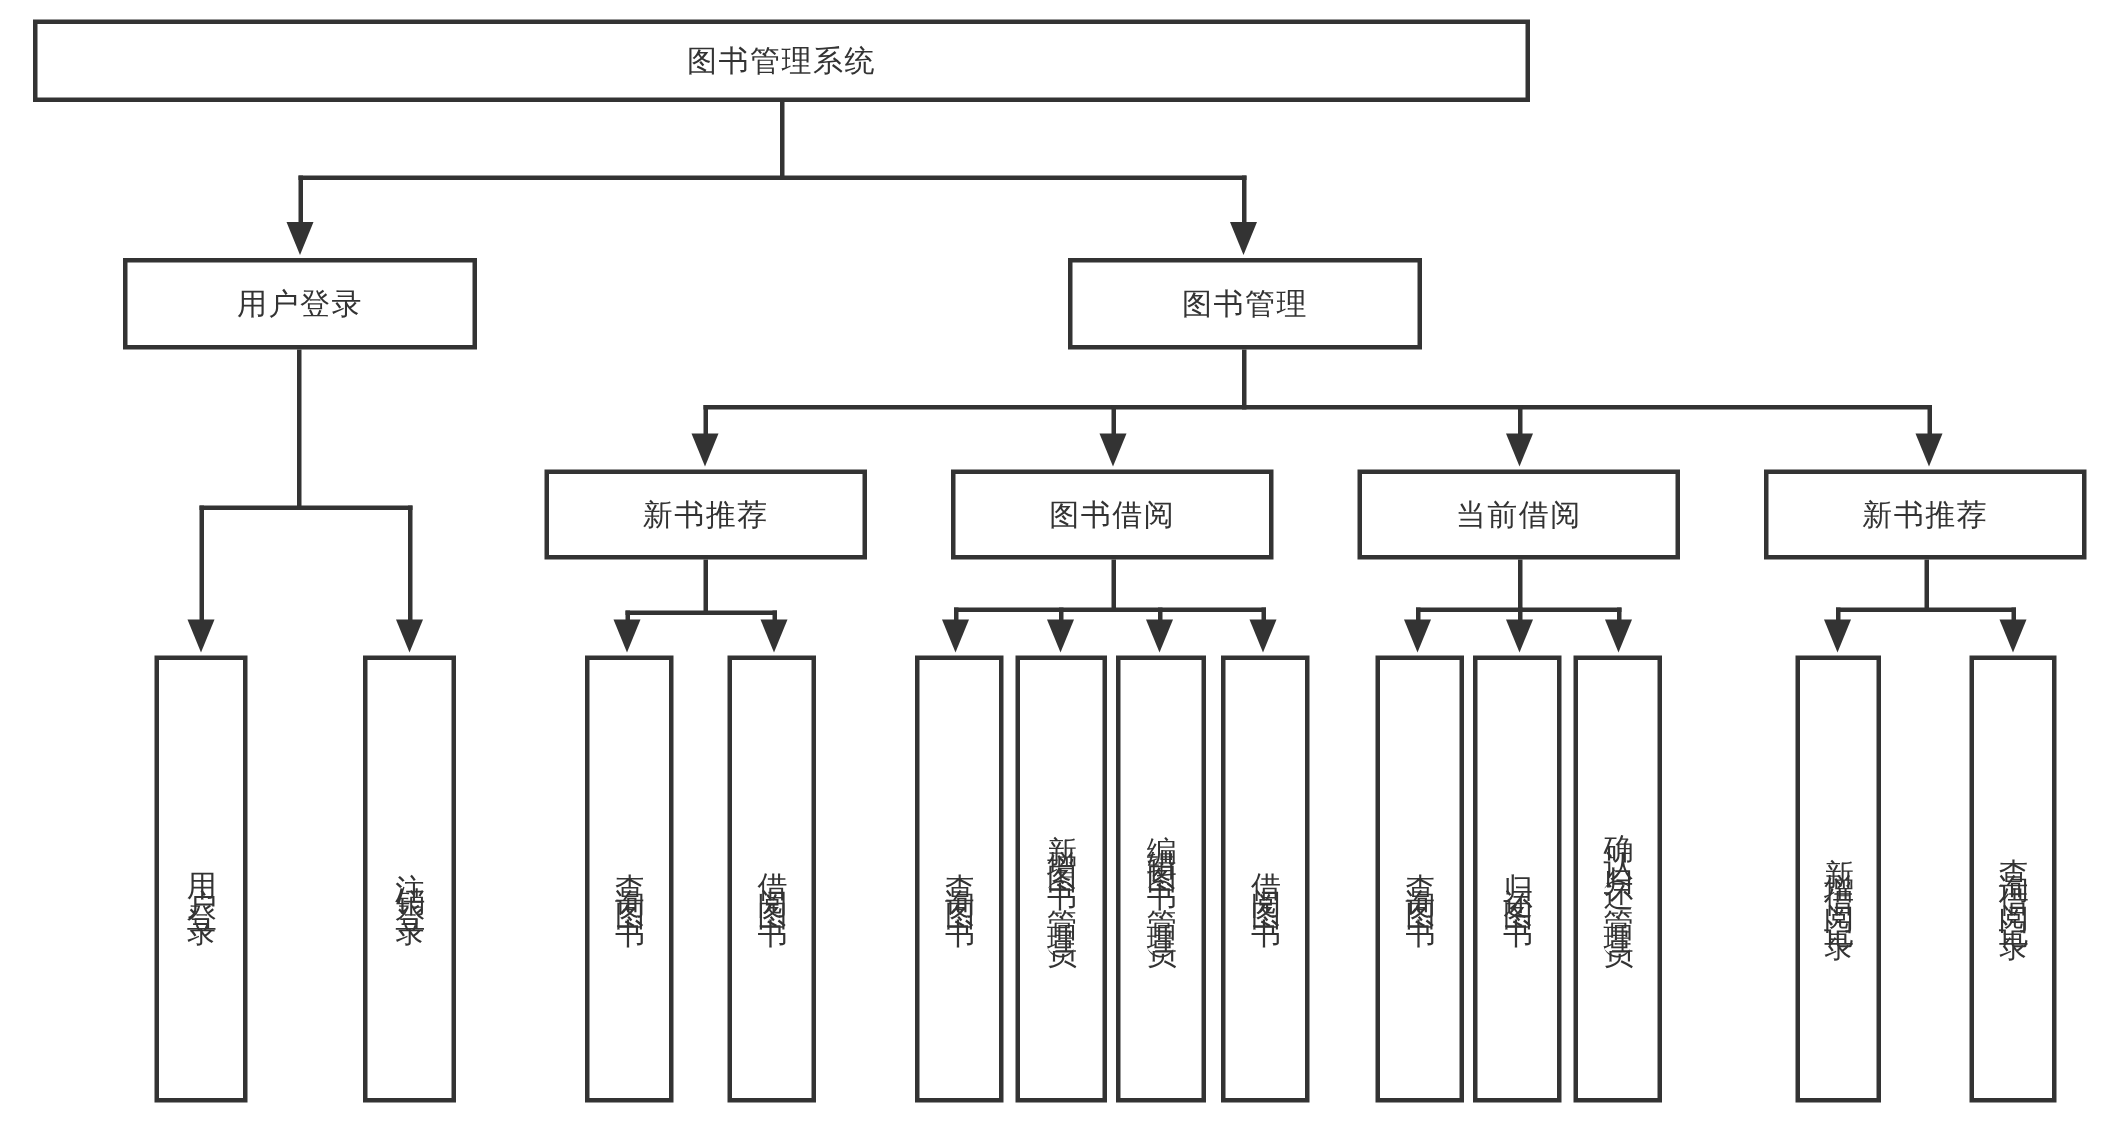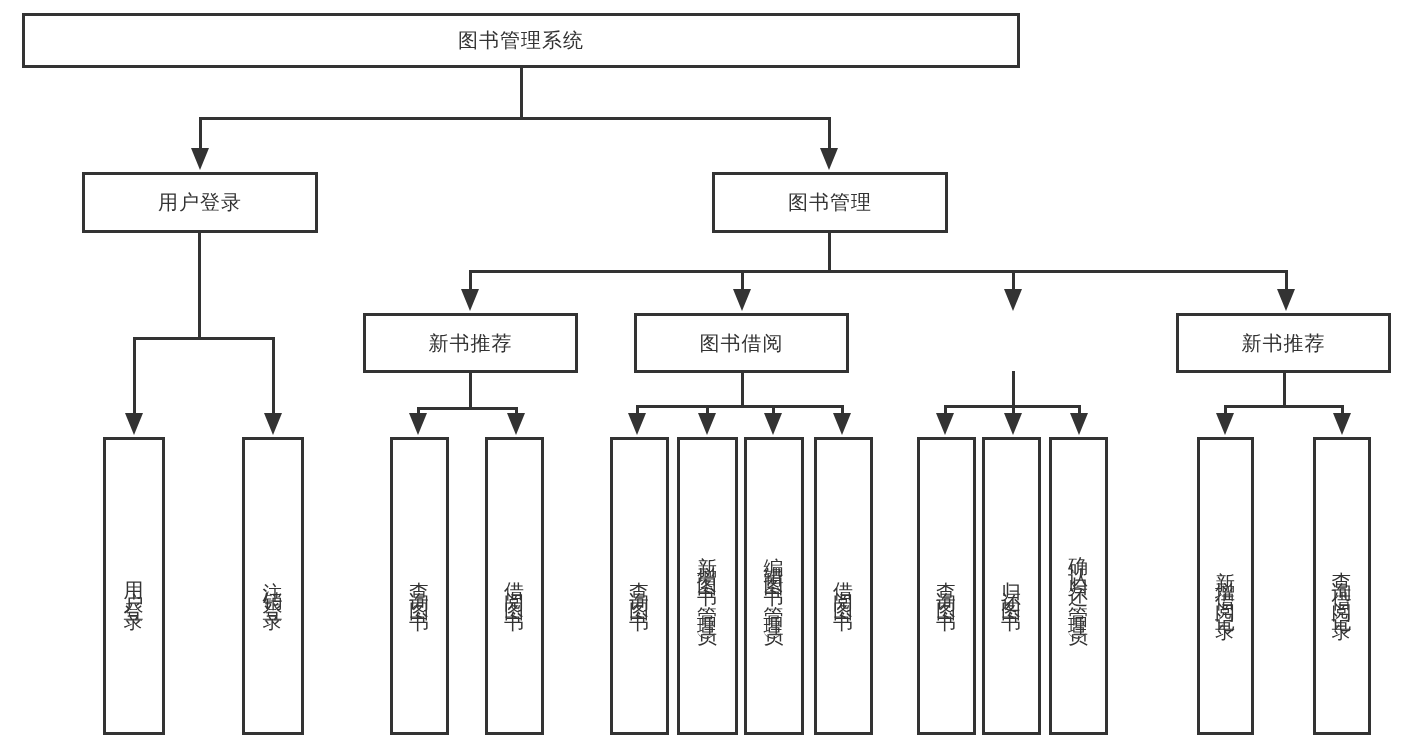--- a/index.html
+++ b/index.html
@@ -103,20 +103,23 @@
   <div class="node" style="left:712px;top:172px;width:236px;height:61px;">
     <span>图书管理</span>
   </div>
 
   <div class="node" style="left:363px;top:313px;width:215px;height:60px;">
     <span>新书推荐</span>
   </div>
   <div class="node" style="left:634px;top:313px;width:215px;height:60px;">
     <span>图书借阅</span>
   </div>
+  <div class="node" style="left:905px;top:313px;width:215px;height:60px;">
+    <span>当前借阅</span>
+  </div>
   <div class="node" style="left:1176px;top:313px;width:215px;height:60px;">
     <span>新书推荐</span>
   </div>
 
   <div class="node leaf" style="left:103px;width:62px;">
     <span class="vtext">用户登录</span>
   </div>
   <div class="node leaf" style="left:242px;width:62px;">
     <span class="vtext">注销登录</span>
   </div>

